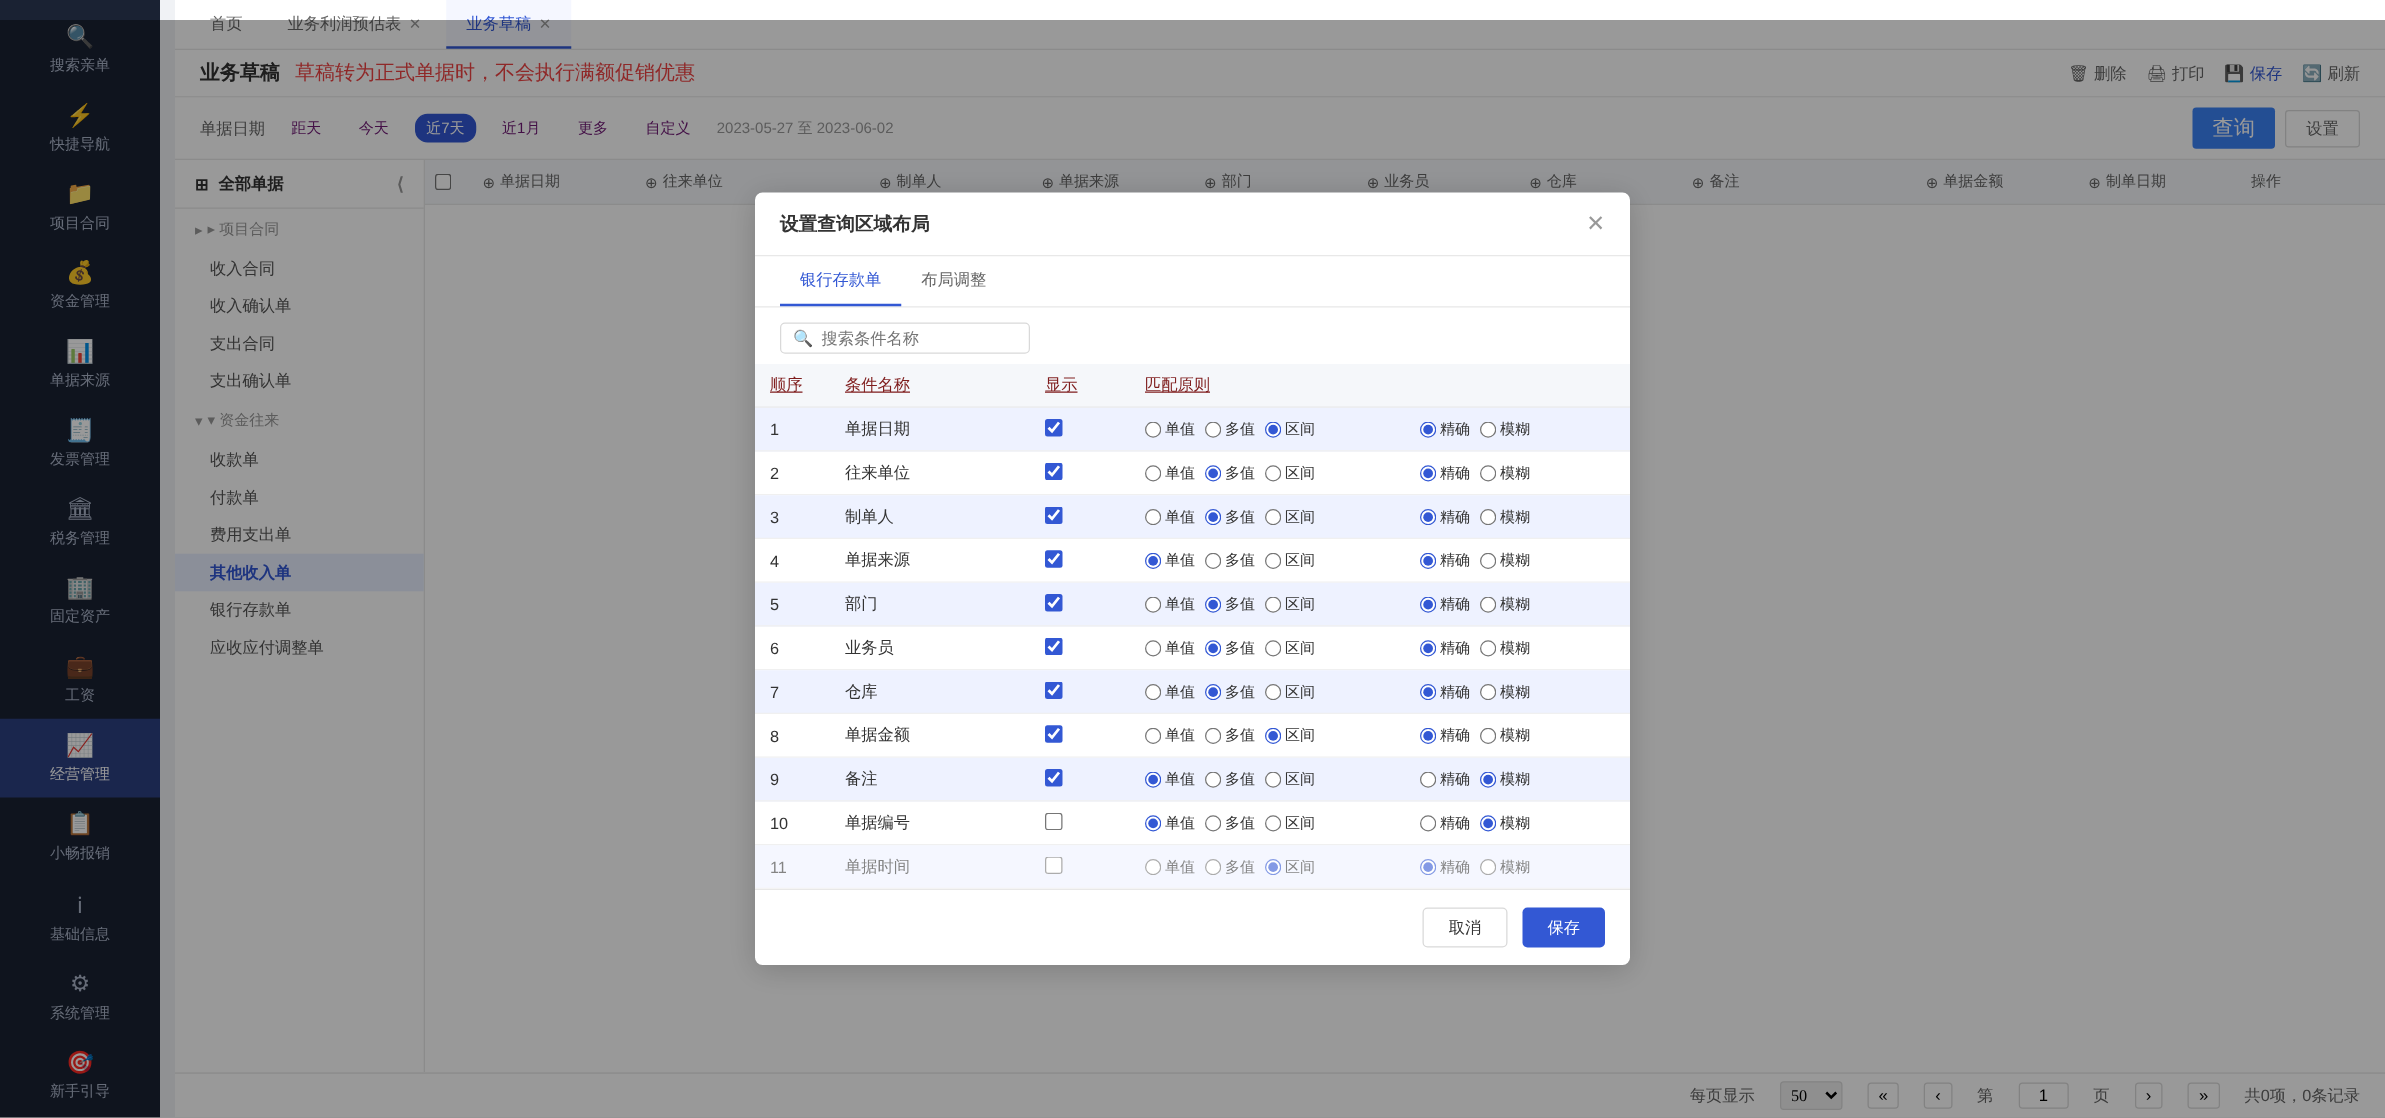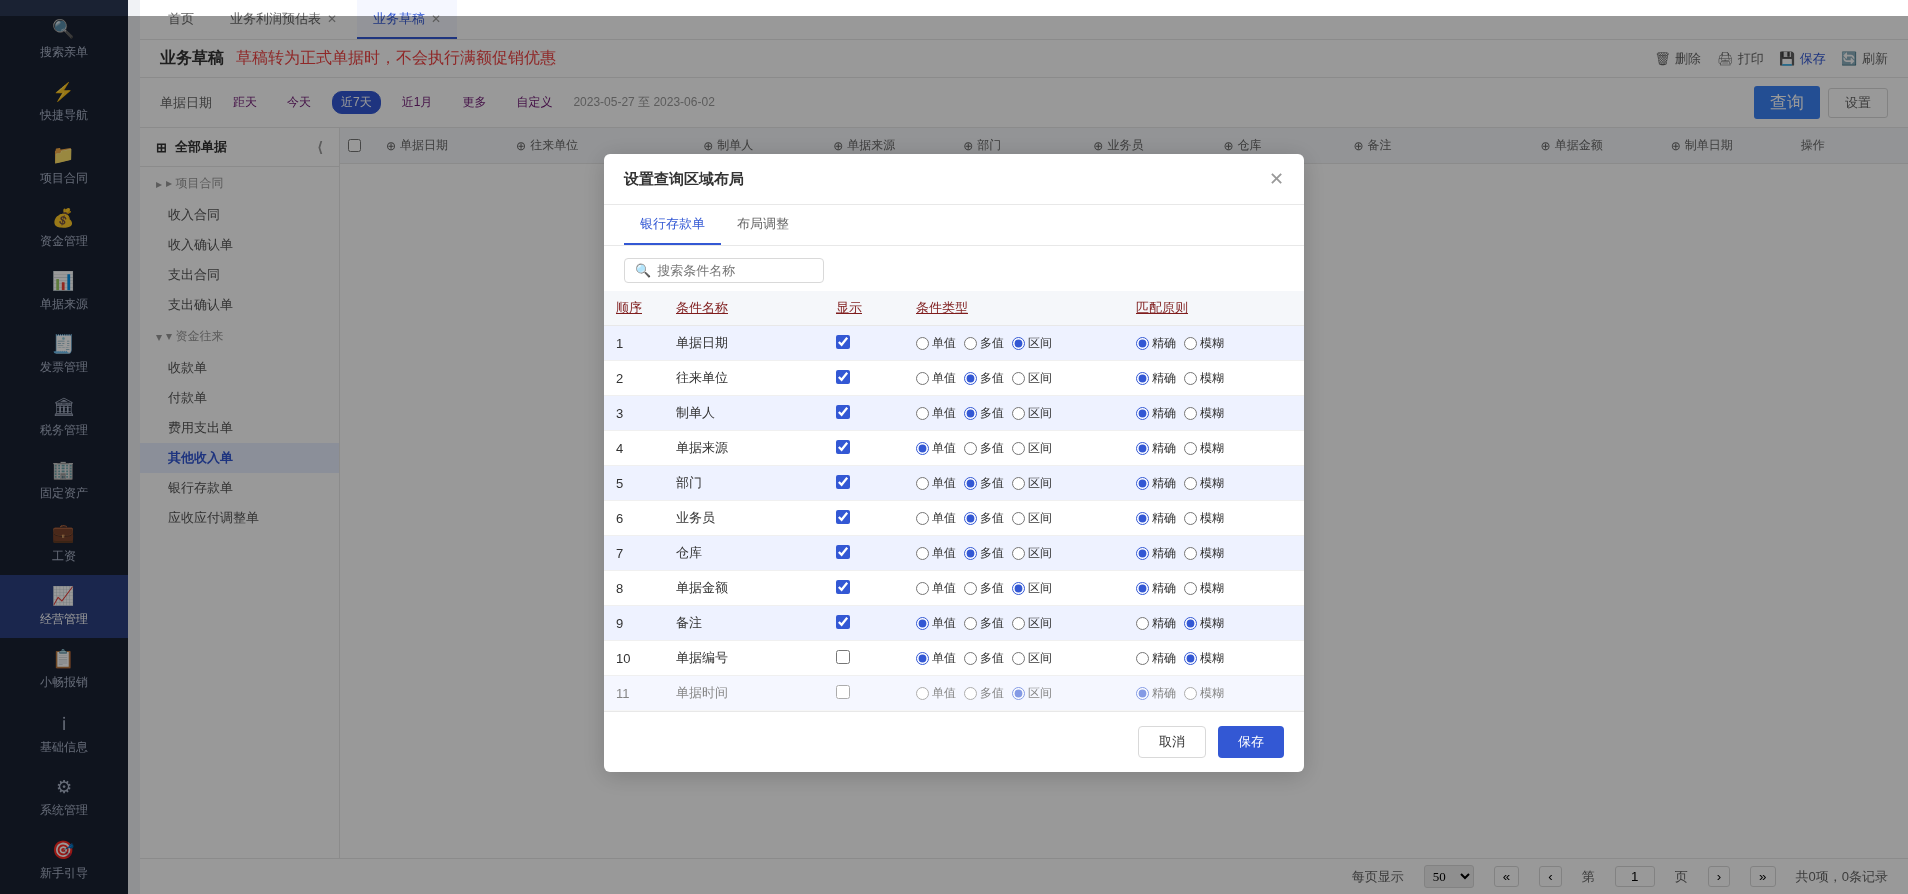--- a/index.html
+++ b/index.html
@@ -357,21 +357,20 @@
         <span>🔍</span>
         <input type="text" placeholder="搜索条件名称" style="">
       </div>
     </div>
 
     <div class="dialog-table">
       <div class="dtable-header">
         <div class="dth">顺序</div>
         <div class="dth">条件名称</div>
         <div class="dth">显示</div>
-        <div class="dth">条件类型</div>
         <div class="dth">匹配原则</div>
       </div>
 
       <div class="dtable-row highlight">
         <div class="dtd">1</div>
         <div class="dtd">单据日期</div>
         <div class="dtd">
           <span class="check-item"><input type="checkbox" checked="" style=""></span>
         </div>
         <div class="dtd">

